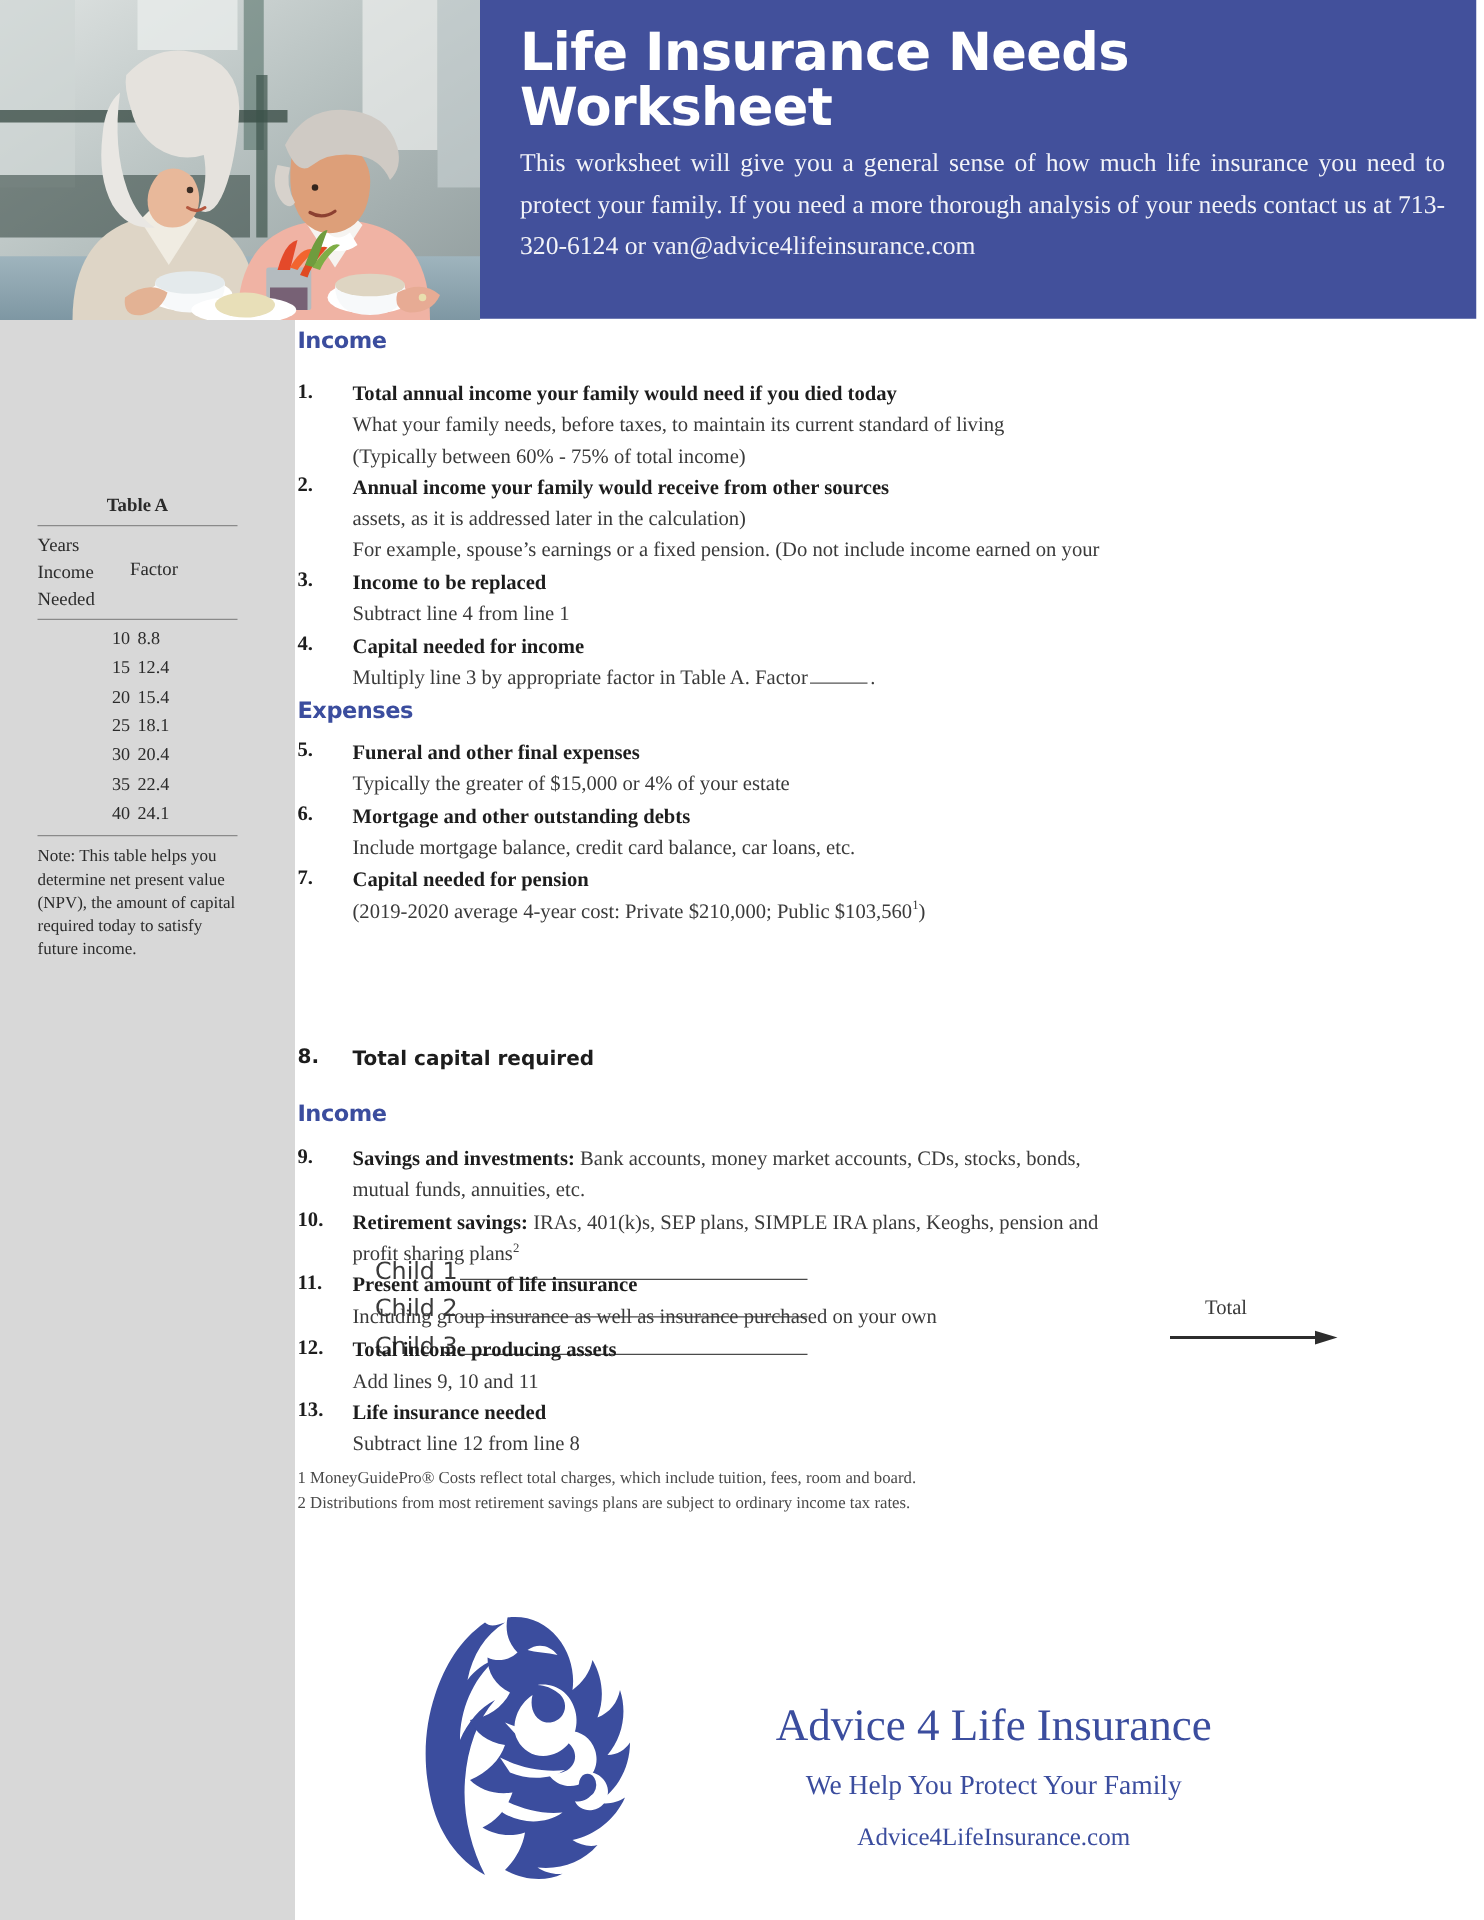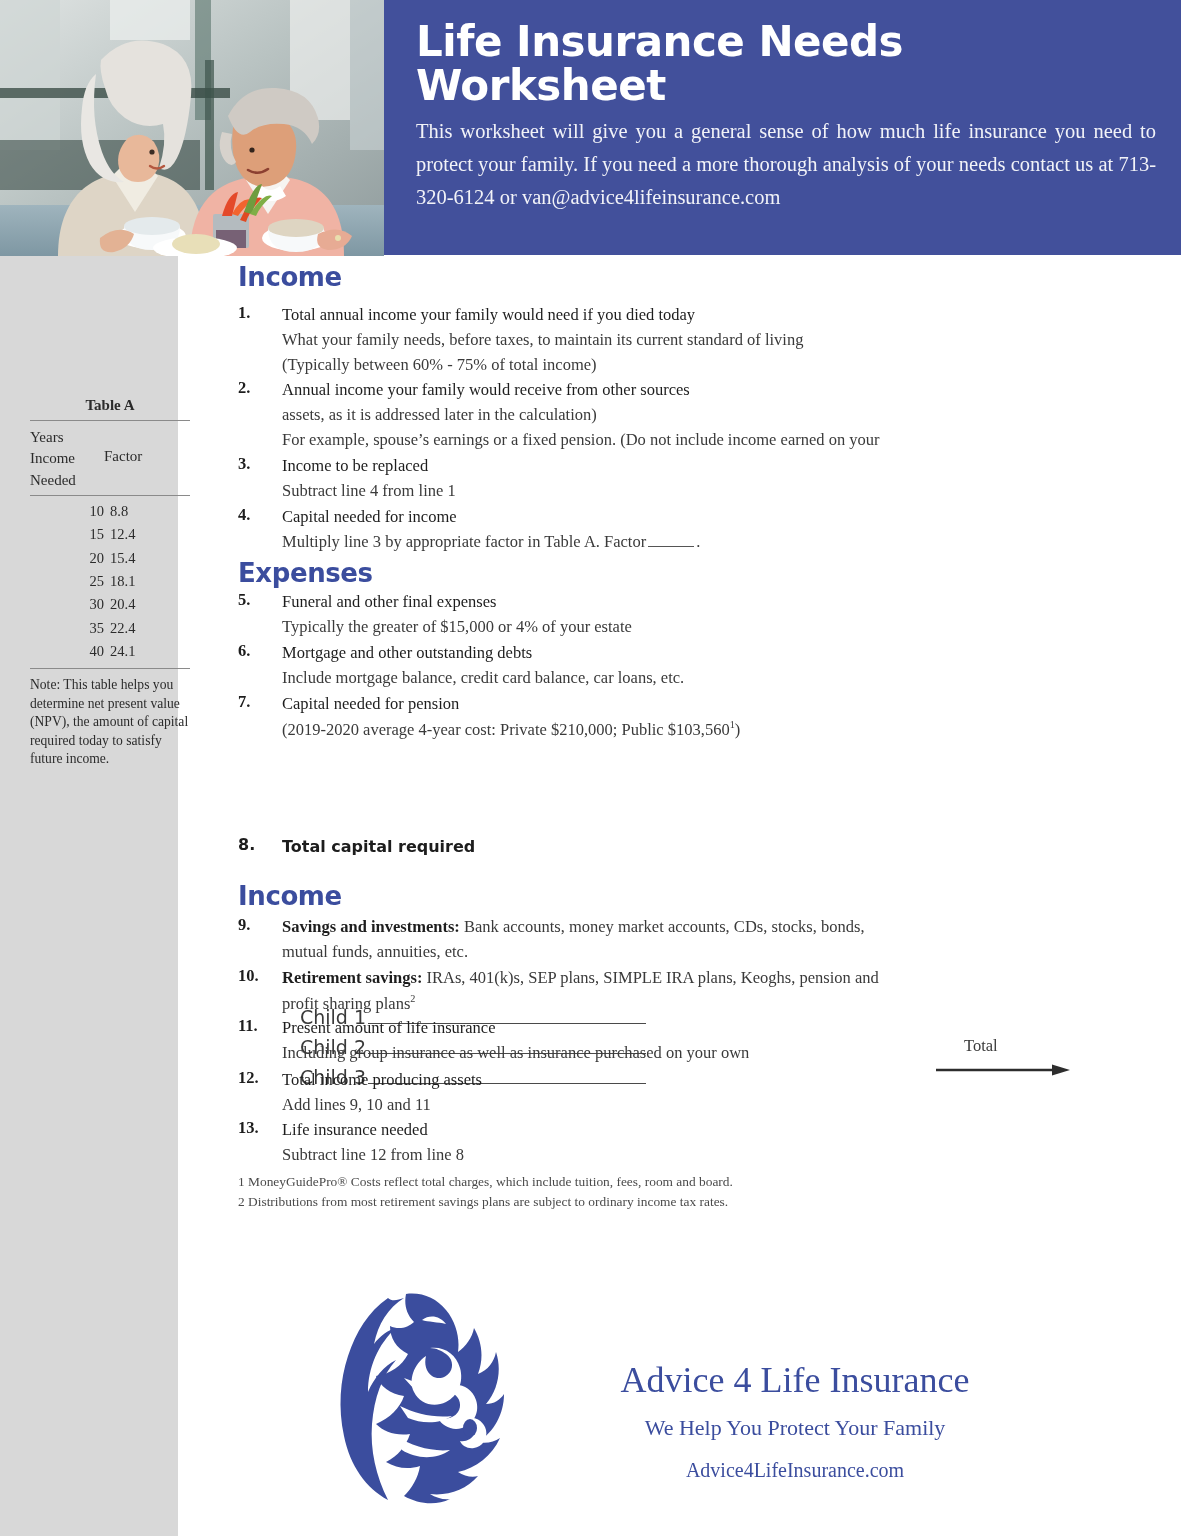--- a/index.html
+++ b/index.html
@@ -31,21 +31,21 @@
 
   
   #photo{
     position:absolute; left:0; top:0; width:384px; height:256px;
     overflow:hidden; background:#c7cdd2;
   }
   #photo svg{ display:block; width:384px; height:256px; }
 
   
   #sidebar{
-    position:absolute; left:0; top:256px; width:178px; height:1280px;
+    position:absolute; left:0; top:256px; width:236px; height:1280px;
     background:#d8d8d8;
   }
 
   #table-a{
     position:absolute; left:30px; top:141px; width:160px;
   }
   .ta-title{
     text-align:center; font-weight:bold; font-size:15px; color:#2b2b2b;
     padding-bottom:6px;
   }
@@ -66,37 +66,37 @@
   #table-note{
     font-size:13.6px; color:#2b2b2b; line-height:1.36; padding-top:7px;
   }
 
   
   #content{
     position:absolute; left:238px; top:258px; width:900px;
   }
   .section-head{
     font-family:"DejaVu Sans", sans-serif;
-    font-weight:bold; font-size:26px; color:#3b4d9e;
+    font-weight:bold; font-size:18px; color:#3b4d9e;
     letter-spacing:-0.4px;
   }
   #head-income-1{ position:absolute; left:0; top:4px; }
   #head-expenses { position:absolute; left:0; top:300px; }
   #head-income-2 { position:absolute; left:0; top:623px; }
 
   .item{ position:absolute; left:0; width:900px; }
   .item .num{
     position:absolute; left:0; top:0; width:36px;
     font-weight:bold; font-size:16.5px; color:#1d1d1d;
   }
   .item .body{
     position:absolute; left:44px; top:0; width:700px;
   }
   .item .ttl{
-    font-weight:normal; font-size:16.5px; color:#1d1d1d; line-height:1.5;
+    font-weight:bold; font-size:16.5px; color:#1d1d1d; line-height:1.5;
   }
   .item .desc{
     font-size:16.5px; color:#3a3a3a; line-height:1.5;
   }
   .item .desc .inline-bold{ font-weight:bold; color:#1d1d1d; }
   sup{ font-size:0.62em; vertical-align:super; }
 
   
   .sans .num, .sans .ttl{
     font-family:"DejaVu Sans", sans-serif; font-weight:bold; font-size:16px;

